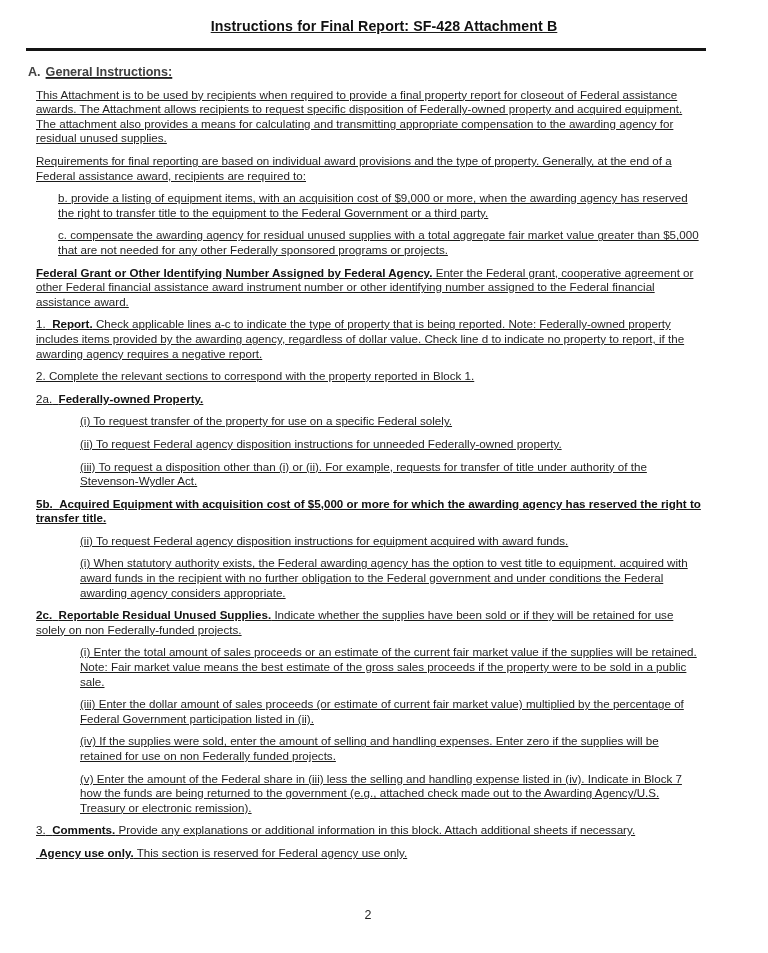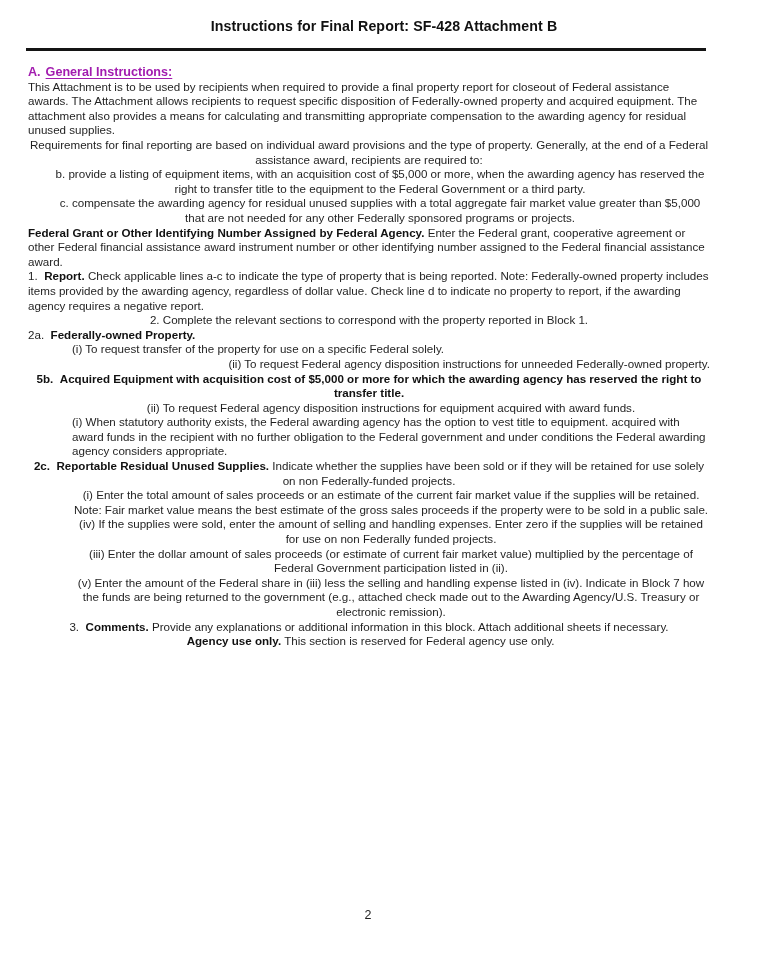--- a/index.html
+++ b/index.html
@@ -14,20 +14,21 @@
     color: #1a1a1a;
     -webkit-font-smoothing: antialiased;
     overflow: hidden;
   }
   .page {
     position: relative;
     width: 768px;
     height: 953px;
     box-sizing: border-box;
     background: #ffffff;
+    text-decoration: underline;
   }
 
   
   .doc-title {
     text-align: center;
     font-size: 14.2px;
     font-weight: bold;
     color: #111111;
     padding-top: 18px;
     letter-spacing: 0.1px;
@@ -48,40 +49,40 @@
     font-size: 11.6px;
     line-height: 14.6px;
     color: #1f1f1f;
   }
 
   
   .section-head {
     margin-top: 14px;
     font-size: 12.6px;
     font-weight: bold;
-    color: #a21caf;
+    color: #404040;
   }
   .section-head .letter {
     display: inline-block;
     margin-right: 5px;
   }
   .section-head .label {
     text-decoration: underline;
     text-underline-offset: 2px;
   }
 
   
   p.para {
-    margin: 0;
+    margin: 8px;
     padding: 0;
   }
   .gap-lg { margin-top: 14px; }
-  .gap-md { margin-top: 10px; text-align: center; }
+  .gap-md { margin-top: 10px; }
   .gap-sm { margin-top: 7px; }
-  .gap-xs { margin-top: 4px; text-align: right; }
+  .gap-xs { margin-top: 4px; }
 
   .b { font-weight: bold; color: #111111; }
 
   
   .list-alpha {
     margin: 0;
     padding-left: 22px;
   }
   .list-alpha .item {
     padding-left: 0;
@@ -120,50 +121,51 @@
 
     <div class="section-head">
       <span class="letter">A.</span><span class="label">General Instructions:</span>
     </div>
 
     <p class="para gap-lg">This Attachment is to be used by recipients when required to provide a final property report for closeout of Federal assistance awards. The Attachment allows recipients to request specific disposition of Federally-owned property and acquired equipment. The attachment also provides a means for calculating and transmitting appropriate compensation to the awarding agency for residual unused supplies.</p>
 
     <p class="para gap-md">Requirements for final reporting are based on individual award provisions and the type of property. Generally, at the end of a Federal assistance award, recipients are required to:</p>
 
     <div class="list-alpha">
-      <p class="para gap-md item">b.  provide a listing of equipment items, with an acquisition cost of $5,000 or more, when the awarding agency has reserved the right to transfer title to the equipment to the Federal Government or a third party.</p>
+      <p class="para gap-md item">b.  provide a listing of equipment items, with an acquisition cost of $9,000 or more, when the awarding agency has reserved the right to transfer title to the equipment to the Federal Government or a third party.</p>
       <p class="para gap-md item">c.  compensate the awarding agency for residual unused supplies with a total aggregate fair market value greater than $5,000 that are not needed for any other Federally sponsored programs or projects.</p>
     </div>
 
     <p class="para gap-lg"><span class="b">Federal Grant or Other Identifying Number Assigned by Federal Agency.</span><span>  Enter the Federal grant, cooperative agreement or other Federal financial assistance award instrument number or other identifying number assigned to the Federal financial assistance award.</span></p>
 
     <p class="para gap-lg"><span>1.</span><span>&nbsp;&nbsp;</span><span class="b">Report.</span><span>  Check applicable lines a-c to indicate the type of property that is being reported.  Note:  Federally-owned property includes items provided by the awarding agency, regardless of dollar value.  Check line d to indicate no property to report, if the awarding agency requires a negative report.</span></p>
 
     <p class="para gap-md">2. Complete the relevant sections to correspond with the property reported in Block 1.</p>
 
     <p class="para gap-sm"><span>2a.</span><span>&nbsp;&nbsp;</span><span class="b">Federally-owned Property.</span></p>
 
     <div class="list-roman">
       <p class="para gap-sm">(i)  To request transfer of the property for use on a specific Federal solely.</p>
       <p class="para gap-xs">(ii)  To request Federal agency disposition instructions for unneeded Federally-owned property.</p>
+      <p class="para gap-xs">(iii)  To request a disposition other than (i) or (ii).  For example, requests for transfer of title under authority of  the Stevenson-Wydler Act.</p>
     </div>
 
     <p class="para gap-md"><span class="b">5b.</span><span class="b">&nbsp;&nbsp;</span><span class="b">Acquired Equipment with acquisition cost of $5,000 or more for which the awarding agency has reserved the right to transfer title.</span></p>
 
     <div class="list-roman">
       <p class="para gap-md">(ii)  To request Federal agency disposition instructions for equipment acquired with award funds.</p>
       <p class="para gap-sm">(i)  When statutory authority exists, the Federal awarding agency has the option to vest title to equipment. acquired with award funds in the recipient with no further obligation to the Federal government and under conditions the Federal awarding agency considers appropriate.</p>
     </div>
 
     <p class="para gap-md"><span class="b">2c.</span><span class="b">&nbsp;&nbsp;</span><span class="b">Reportable Residual Unused Supplies.</span><span>  Indicate whether the supplies have been sold or if they will be retained for use solely on non Federally-funded projects.</span></p>
 
     <div class="list-roman">
       <p class="para gap-md">(i)  Enter the total amount of sales proceeds or an estimate of the current fair market value if the supplies will be retained.  Note:  Fair market value means the best estimate of the gross sales proceeds if the property were to be sold in a public sale.</p>
+      <p class="para gap-md">(iii)  Enter the dollar amount of sales proceeds (or estimate of current fair market value) multiplied by the percentage of Federal Government participation listed in (ii).</p>
       <p class="para gap-md">(iv)  If the supplies were sold, enter the amount of selling and handling expenses.  Enter zero if the supplies will be retained for use on non Federally funded projects.</p>
-      <p class="para gap-md">(iii)  Enter the dollar amount of sales proceeds (or estimate of current fair market value) multiplied by the percentage of Federal Government participation listed in (ii).</p>
       <p class="para gap-md">(v)  Enter the amount of the Federal share in (iii) less the selling and handling expense listed in (iv). Indicate in Block 7 how the funds are being returned to the government (e.g., attached check made out to the Awarding Agency/U.S. Treasury or electronic remission).</p>
     </div>
 
     <p class="para gap-md"><span>3.</span><span>&nbsp;&nbsp;</span><span class="b">Comments.</span><span>  Provide any explanations or additional information in this block.  Attach additional sheets if necessary.</span></p>
 
     <p class="para gap-md"><span>&nbsp;</span><span class="b">Agency use only.</span><span>  This section is reserved for Federal agency use only.</span></p>
 
   </div>
 
   <div class="page-number"><span>2</span></div>

